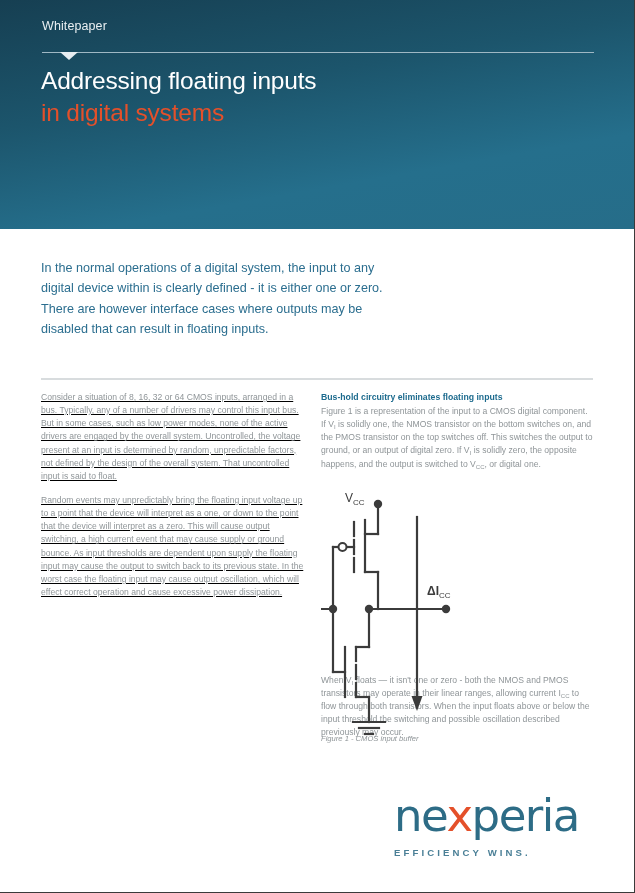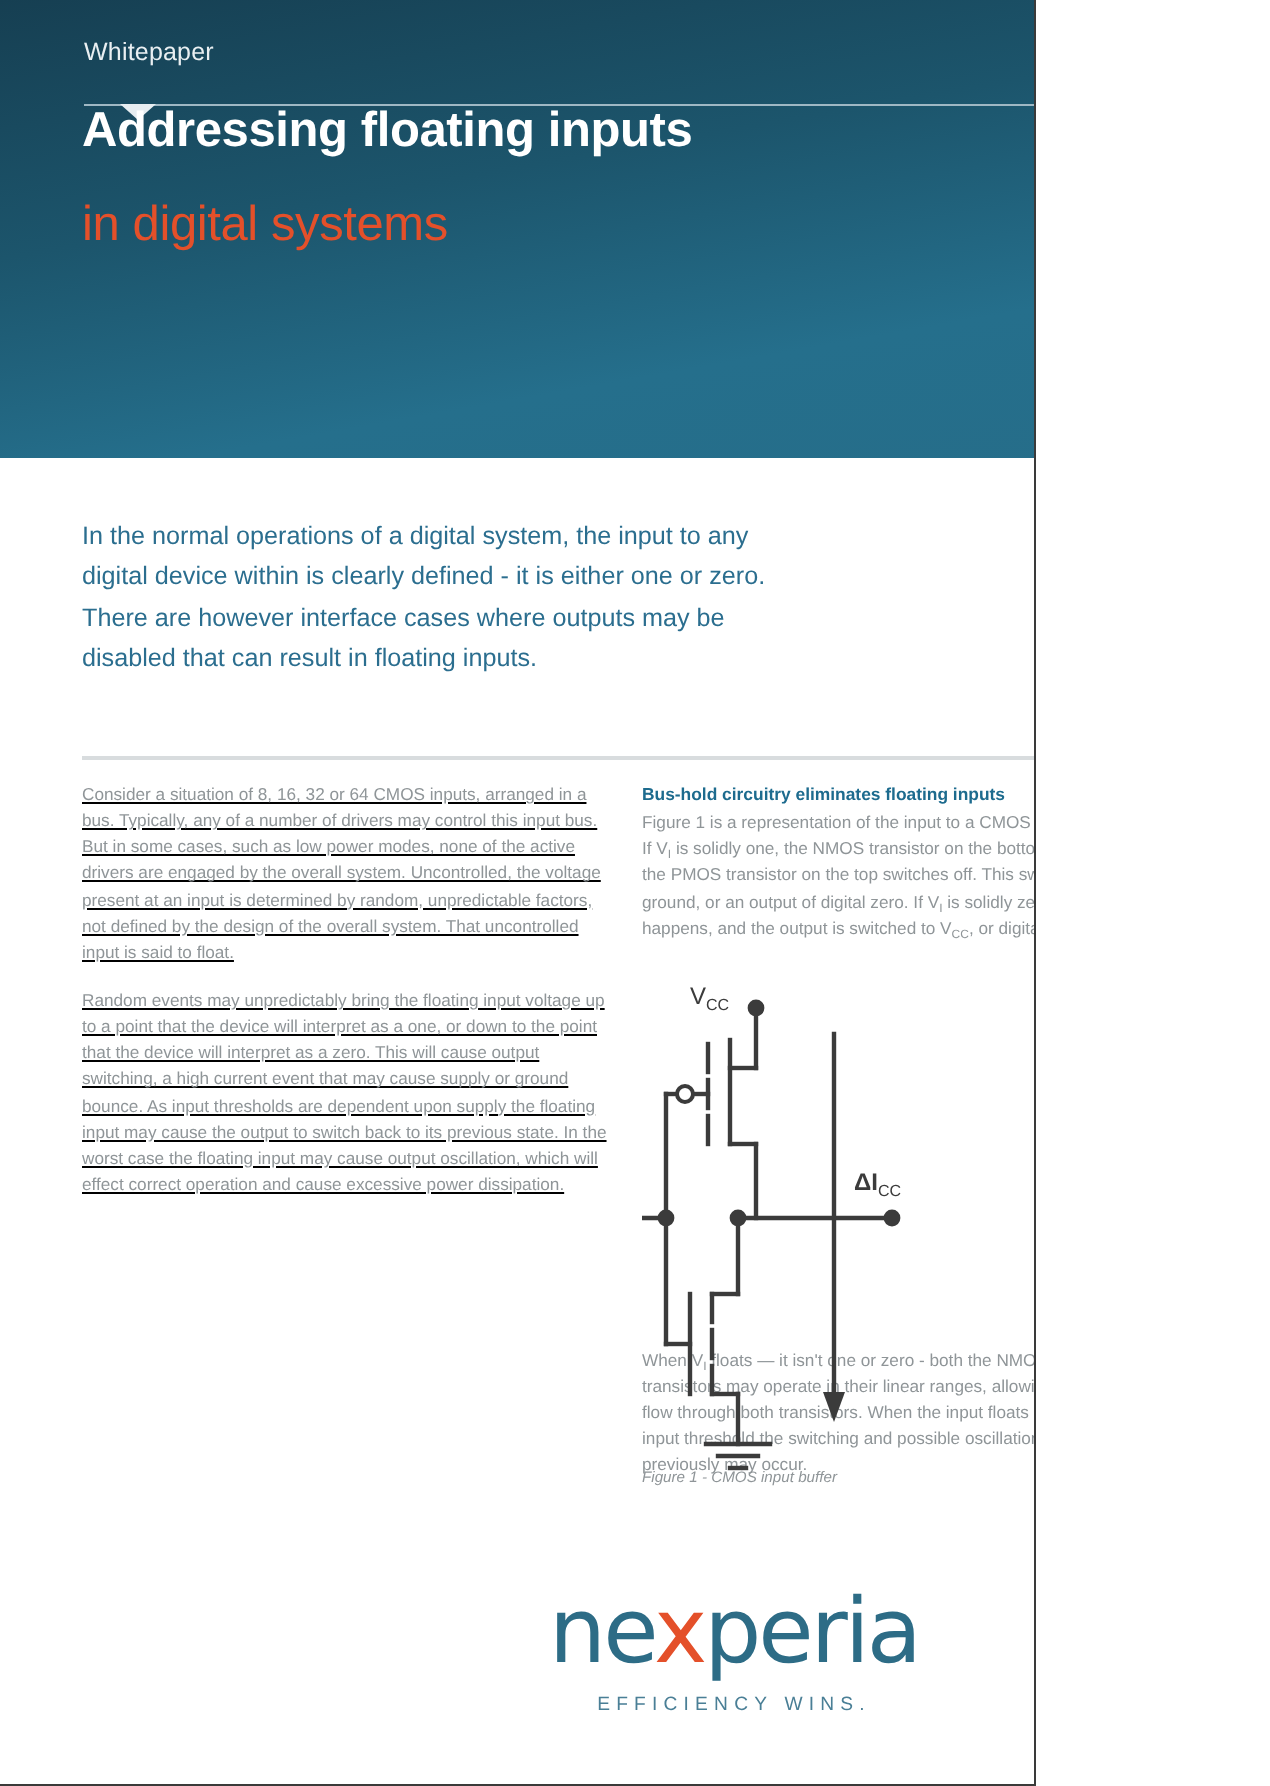--- a/index.html
+++ b/index.html
@@ -6,21 +6,21 @@
 
   html, body {
     width: 635px;
     height: 893px;
     background: #ffffff;
     font-family: "Liberation Sans", sans-serif;
   }
 
   #page {
     position: relative;
-    width: 518px;
+    width: 635px;
     height: 893px;
     background: #ffffff;
     overflow: hidden;
     border-right: 1px solid #3a3a3a;
     border-bottom: 1px solid #3a3a3a;
   }
 
   
   .header {
     position: absolute;
@@ -51,23 +51,23 @@
     position: absolute;
     left: 60px; top: 52px;
     width: 0; height: 0;
     border-left: 9px solid transparent;
     border-right: 9px solid transparent;
     border-top: 8px solid #e6edf1;
   }
 
   .title-main {
     position: absolute;
-    left: 41px; top: 52px;
+    left: 41px; top: 67px;
     font-size: 24.5px;
-    font-weight: 700;
+    font-weight: 400;
     color: #ffffff;
     letter-spacing: -0.2px;
     line-height: 1.18;
   }
 
   .title-sub {
     position: absolute;
     left: 41px; top: 99px;
     font-size: 24.5px;
     font-weight: 400;
@@ -142,41 +142,40 @@
     position: absolute;
     left: 0; top: 252px;
     font-size: 7.6px;
     font-style: italic;
     color: #8f9598;
   }
 
   
   .logo-block {
     position: absolute;
-    right: 40px; top: 793px;
+    right: 20px; top: 793px;
     width: 220px;
-    text-align: center;
   }
 
   .logo-word {
     font-size: 45px;
     font-weight: 400;
     color: #2d6c86;
     letter-spacing: -1.5px;
     line-height: 1;
     font-family: "DejaVu Sans", sans-serif;
   }
   .logo-word .x { color: #e4502a; }
 
   .logo-tag {
     margin-top: 9px;
     font-size: 9.6px;
     letter-spacing: 3.1px;
     color: #4a7f96;
-    font-weight: 400;
+    font-weight: 700;
   }
 </style>
 </head>
 <body>
 
 <div id="page">
 
   <div class="header">
     <div class="kicker">Whitepaper</div>
     <div class="kicker-rule"></div>

